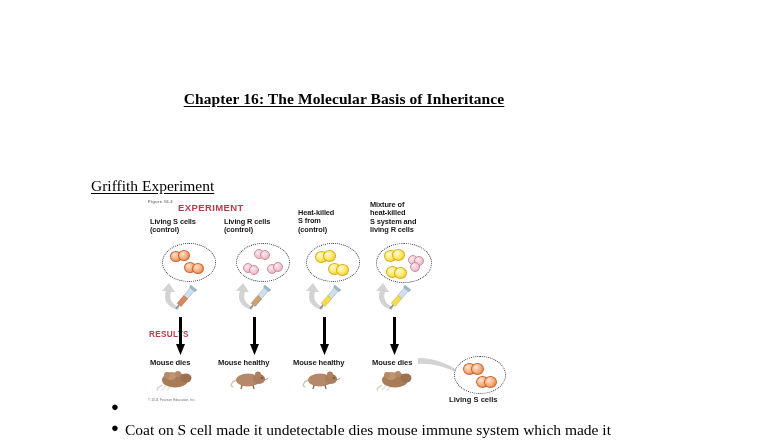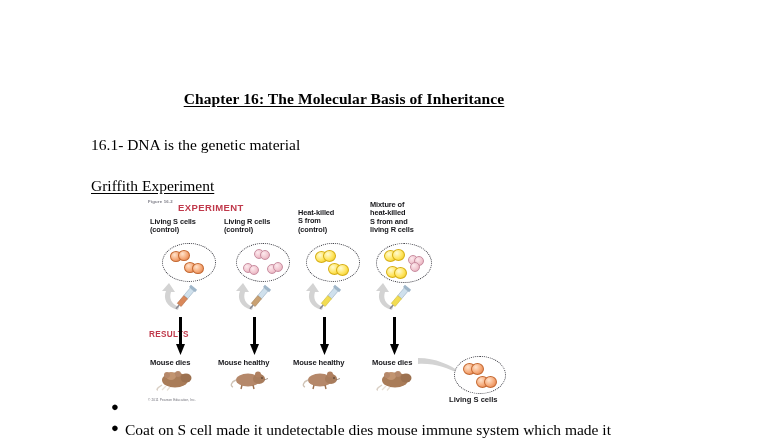--- a/index.html
+++ b/index.html
@@ -205,21 +205,20 @@
     white-space: nowrap;
   }
 </style>
 </head>
 <body>
 
 <div class="page">
 
   <div class="doc-title"><span class="u">Chapter 16: The Molecular Basis of Inheritance</span></div>
 
-  <div class="para-1">16.1- DNA is the genetic material</div>
 
   <div class="subhead">Griffith Experiment</div>
 
   <div class="figure">
 
     <div class="fig-number">Figure 16.2</div>
     <div class="fig-experiment">EXPERIMENT</div>
 
     <div class="col-head" style="left:2px; top:19px; width:70px;">
       <div>Living S cells</div>
@@ -233,21 +232,21 @@
 
     <div class="col-head" style="left:150px; top:10px; width:60px;">
       <div>Heat-killed</div>
       <div>S from</div>
       <div>(control)</div>
     </div>
 
     <div class="col-head" style="left:222px; top:2px; width:70px;">
       <div>Mixture of</div>
       <div>heat-killed</div>
-      <div>S from and</div>
+      <div>S system and</div>
       <div>living R cells</div>
     </div>
 
     <div class="dish" style="left:14px; top:44px; width:52px; height:37px;">
       <div class="cell s" style="left:7px; top:7px; width:10px; height:9px;"></div>
       <div class="cell s" style="left:15px; top:6px; width:10px; height:9px;"></div>
       <div class="cell s" style="left:21px; top:18px; width:10px; height:9px;"></div>
       <div class="cell s" style="left:29px; top:19px; width:10px; height:9px;"></div>
     </div>
 

